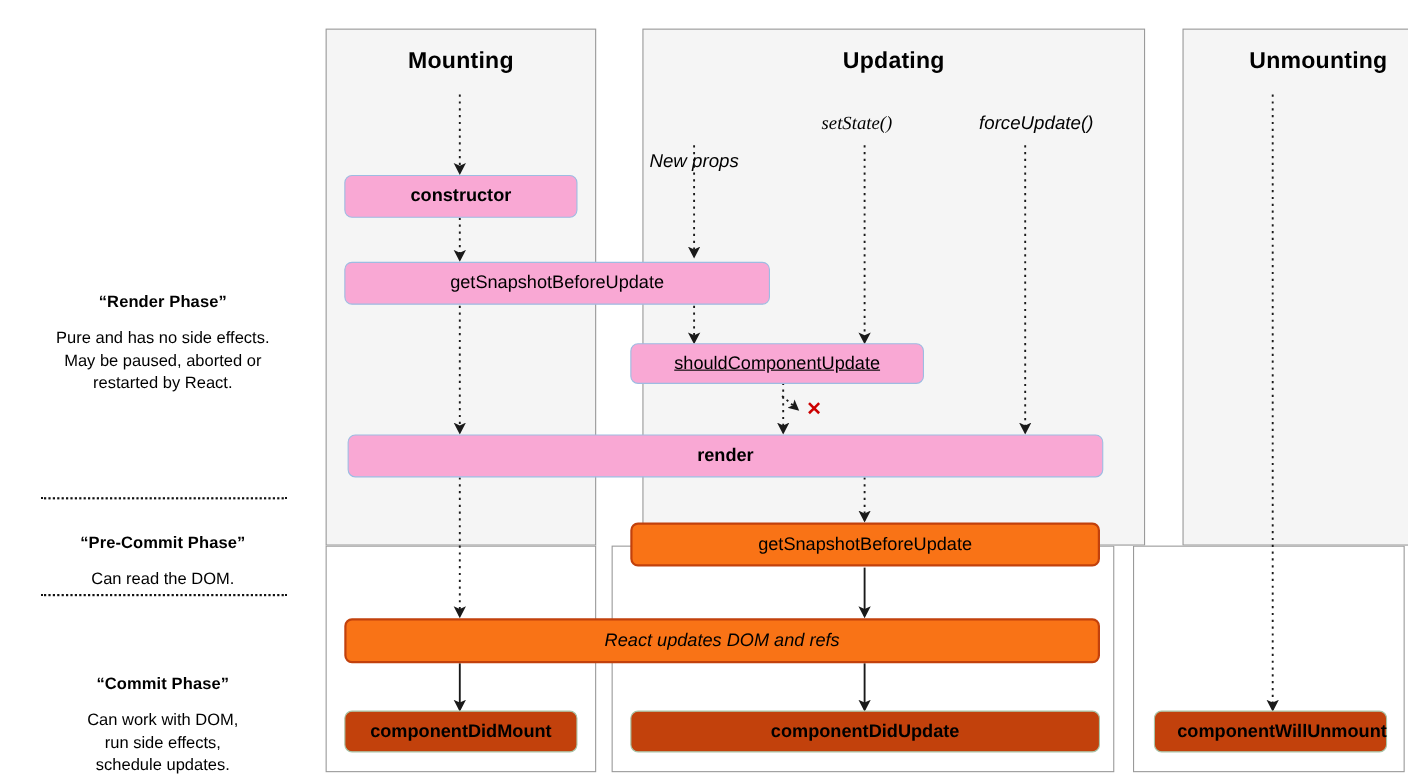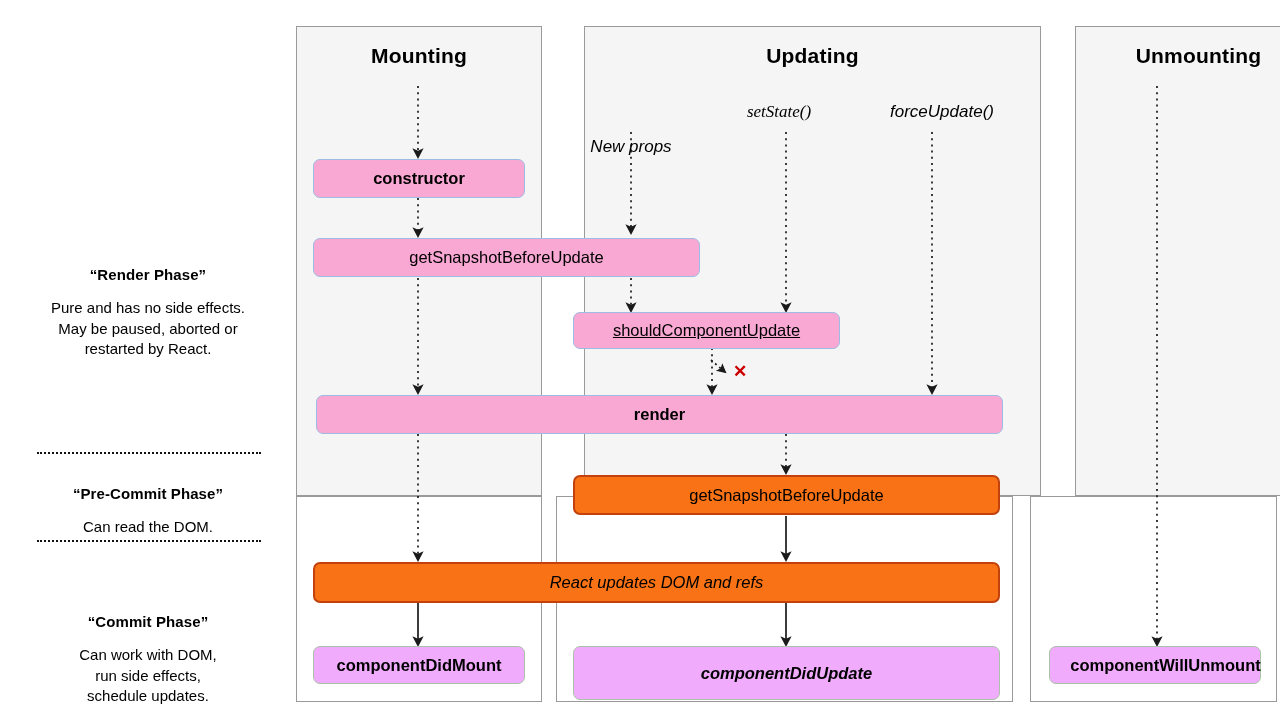--- a/index.html
+++ b/index.html
@@ -100,21 +100,21 @@
     border-radius: 7px;
     display: flex;
     align-items: center;
     justify-content: center;
     font-size: 16.5px;
     text-align: center;
     white-space: nowrap;
   }
   .node.blue   { background: #f9a8d4; border: 1px solid #9dbce2; }
   .node.yellow { background: #f97316; border: 2px solid #c2410c; }
-  .node.green  { background: #f0abfc; border: 1px solid #a9c3a6; }
+  .node.green  { background: #c2410c; border: 1px solid #a9c3a6; }
   .node.bold   { font-weight: bold; }
   .node.italic { font-style: italic; text-align: right; }
 
   
   .conn {
     position: absolute;
     pointer-events: none;
   }
   .xmark {
     position: absolute;
@@ -227,17 +227,17 @@
   <div class="node blue" style="left:573px; top:312px; width:267px; height:37px;text-decoration:underline;">shouldComponentUpdate</div>
 
   <div class="node blue bold" style="left:316px; top:395px; width:687px; height:39px;">render</div>
 
   <div class="node yellow" style="left:573px; top:475px; width:427px; height:40px;">getSnapshotBeforeUpdate</div>
 
   <div class="node yellow italic" style="left:313px; top:562px; width:687px; height:41px;">React updates DOM and refs</div>
 
   <div class="node green bold" style="left:313px; top:646px; width:212px; height:38px;">componentDidMount</div>
 
-  <div class="node green bold" style="left:573px; top:646px; width:427px; height:54px;font-style:italic;">componentDidUpdate</div>
+  <div class="node green bold" style="left:573px; top:646px; width:427px; height:38px;">componentDidUpdate</div>
 
   <div class="node green bold" style="left:1049px; top:646px; width:212px; height:38px;padding-left:21px;">componentWillUnmount</div>
 
 </div>
 
 </body></html>

